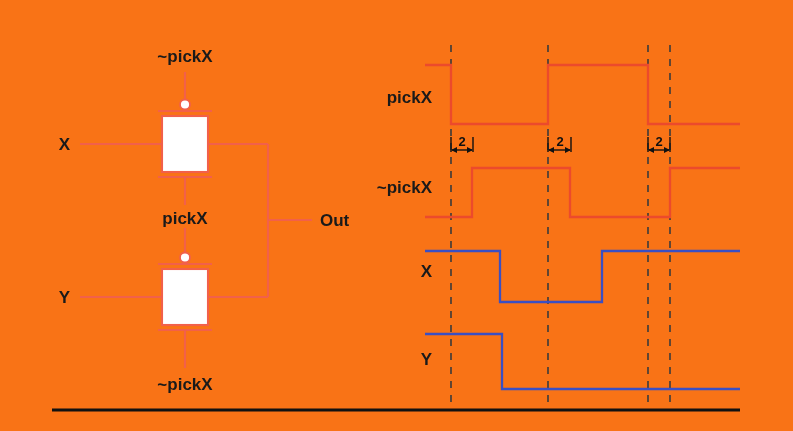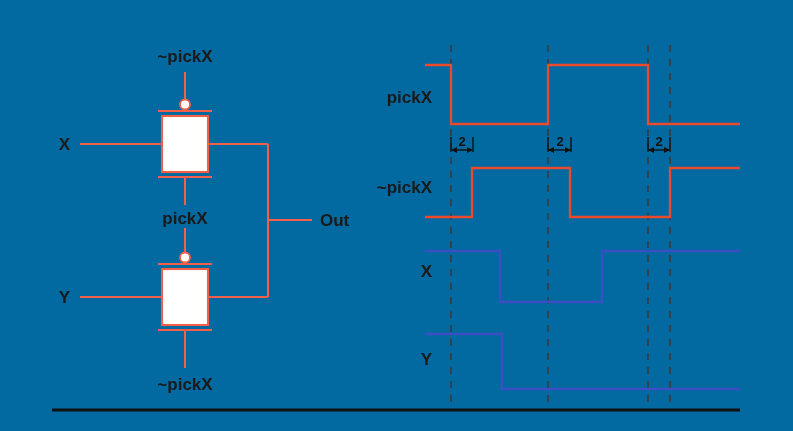--- a/index.html
+++ b/index.html
@@ -8,21 +8,21 @@
     padding: 0;
     background: #ffffff;
   }
   body {
     font-family: "Liberation Sans", sans-serif;
   }
   #page {
     position: relative;
     width: 793px;
     height: 431px;
-    background: #0369a1;
+    background: #f97316;
     overflow: hidden;
   }
   #page svg {
     position: absolute;
     left: 0;
     top: 0;
     width: 793px;
     height: 431px;
     display: block;
   }

